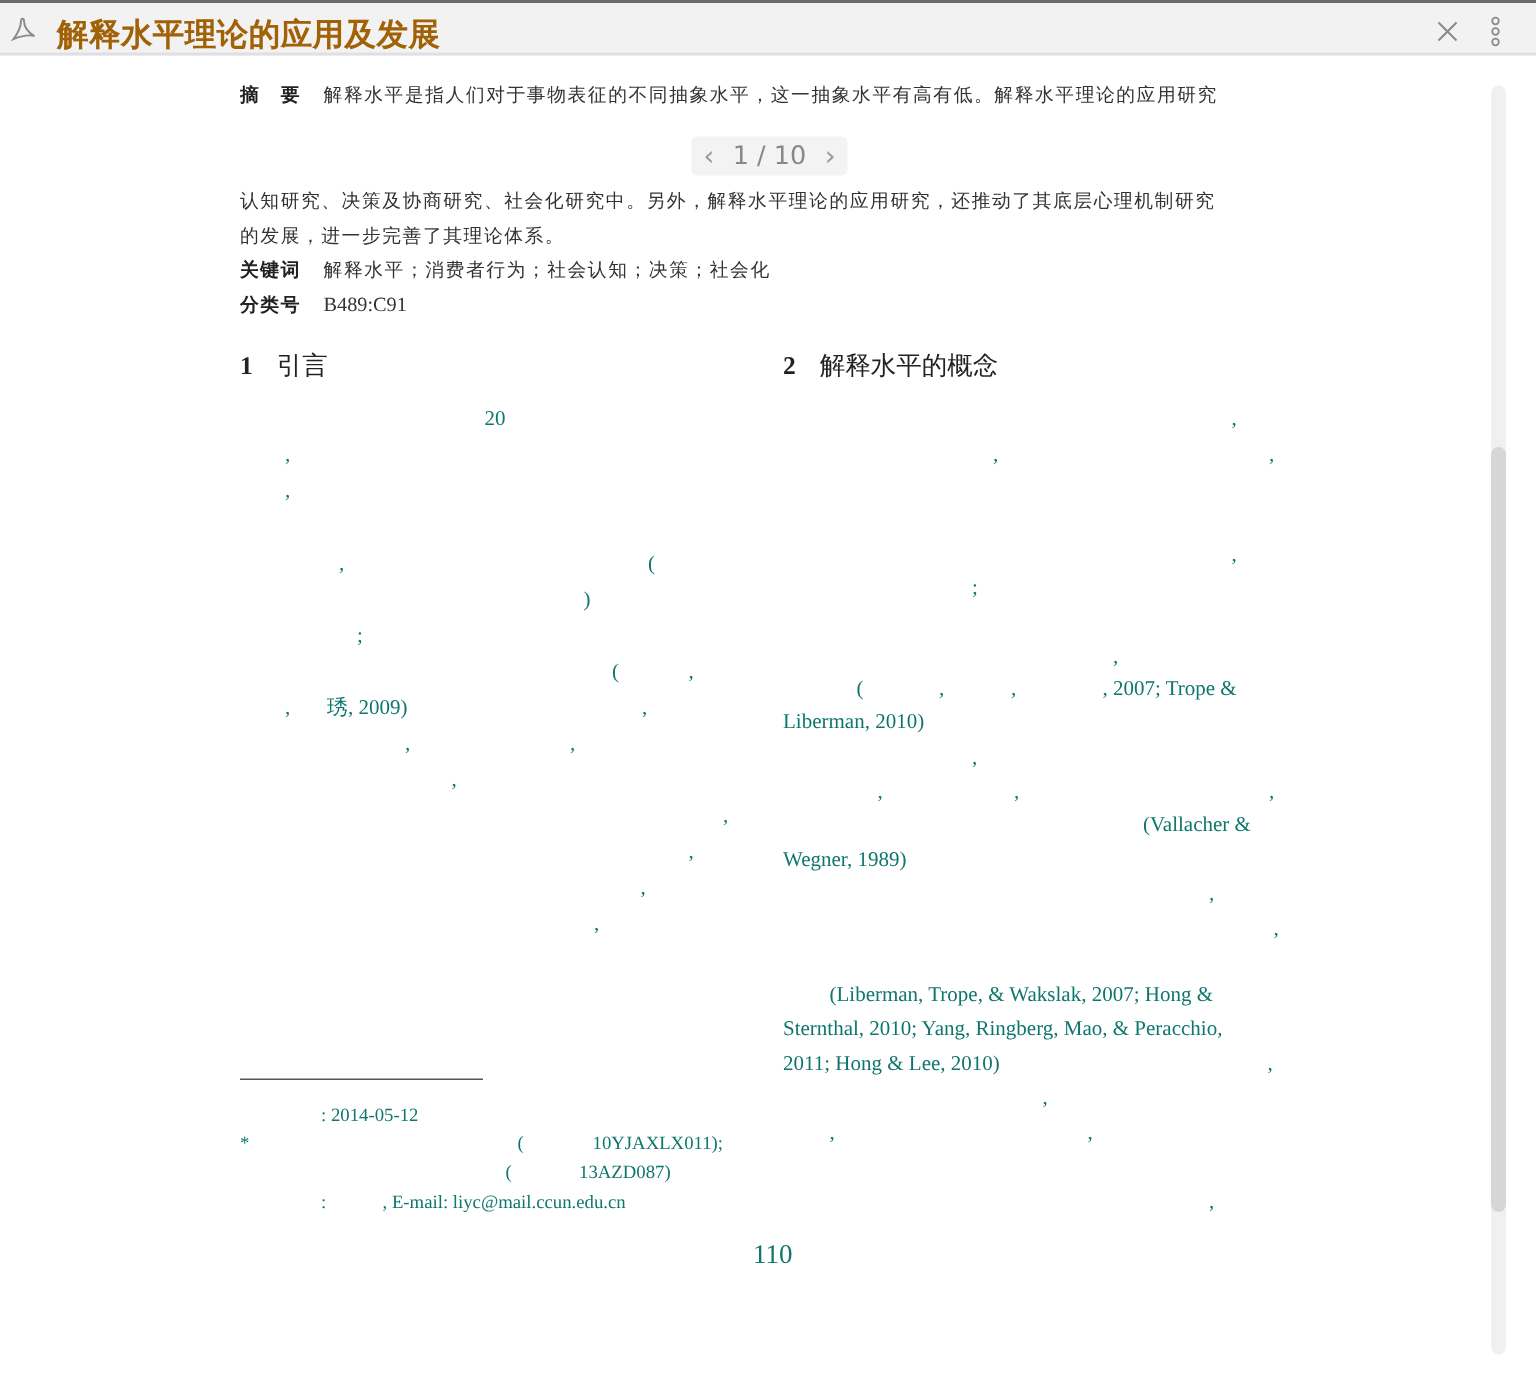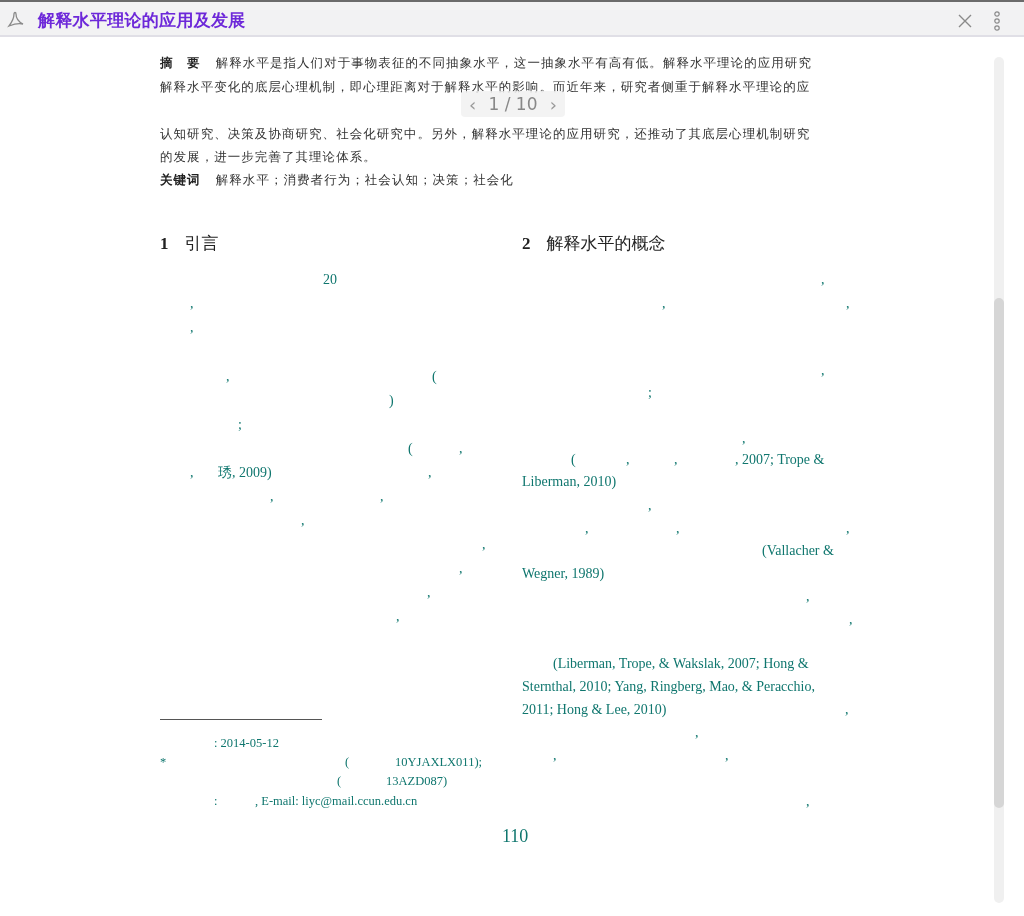--- a/index.html
+++ b/index.html
@@ -9,21 +9,21 @@
   
   .topbar {
     position: absolute; left: 0; top: 0; width: 1024px; height: 37px;
     background: #f2f2f3; border-top: 2px solid #6b6b6b; border-bottom: 2px solid #e0dfe6;
     display: flex; align-items: center;
   }
   .pdf-icon { position: absolute; left: 5px; top: 8px; width: 20px; height: 20px; }
   .doc-title {
     position: absolute; left: 38px; top: 7px;
     font-family: "DejaVu Sans", "Liberation Sans", sans-serif; font-weight: bold;
-    font-size: 17px; color: #6d28d9; letter-spacing: 0.3px;
+    font-size: 21px; color: #a16207; letter-spacing: 0.3px;
   }
   .close-btn { position: absolute; left: 955px; top: 9px; width: 20px; height: 20px; cursor: pointer; }
   .more-btn { position: absolute; left: 988px; top: 8px; width: 18px; height: 22px; cursor: pointer; }
 
   
   .scroll-track {
     position: absolute; left: 994px; top: 57px; width: 10px; height: 846px;
     background: #f0f0f0; border-radius: 5px;
   }
   .scroll-thumb {
@@ -72,28 +72,30 @@
     <circle cx="9" cy="11" r="2.2" fill="none" stroke="#8a8a8a" stroke-width="1.2"></circle>
     <circle cx="9" cy="18" r="2.2" fill="none" stroke="#8a8a8a" stroke-width="1.2"></circle>
   </svg>
 </div>
 
 <div class="page">
 
   <div class="abstract-line" style="top:16px;">
     <span class="label-bold">摘　要</span>&nbsp;&nbsp;&nbsp;<span>解释水平是指人们对于事物表征的不同抽象水平，这一抽象水平有高有低。解释水平理论的应用研究</span>
   </div>
-  <div class="abstract-line" style="top:40px;">解释水平变化的底层心理机制，即心理距离对于解释水平的影响。而近年来，研究者侧重于解释水平理论的应</div>
   <div class="abstract-line" style="top:87px;">认知研究、决策及协商研究、社会化研究中。另外，解释水平理论的应用研究，还推动了其底层心理机制研究</div>
   <div class="abstract-line" style="top:110px;">的发展，进一步完善了其理论体系。</div>
 
   <div class="abstract-line" style="top:133px;">
     <span class="label-bold">关键词</span>&nbsp;&nbsp;&nbsp;<span>解释水平；消费者行为；社会认知；决策；社会化</span>
   </div>
 
+  <div class="abstract-line" style="top:156px;">
+    <span class="label-bold">分类号</span>&nbsp;&nbsp;&nbsp;<span class="serif" style="font-size:13.5px;letter-spacing:0;">B489:C91</span>
+  </div>
 
   <div class="heading" style="left:160px; top:193px;">
     <span class="num">1</span><span class="txt">引言</span>
   </div>
   <div class="heading" style="left:522px; top:193px;">
     <span class="num">2</span><span class="txt">解释水平的概念</span>
   </div>
 
   <div id="left-col">
       <div class="t serif" style="left: 323px; top: 233px;">20</div>

